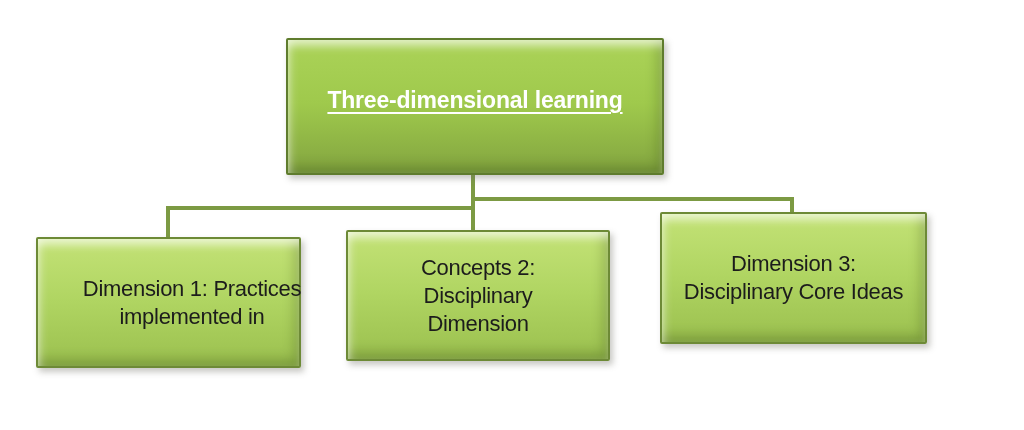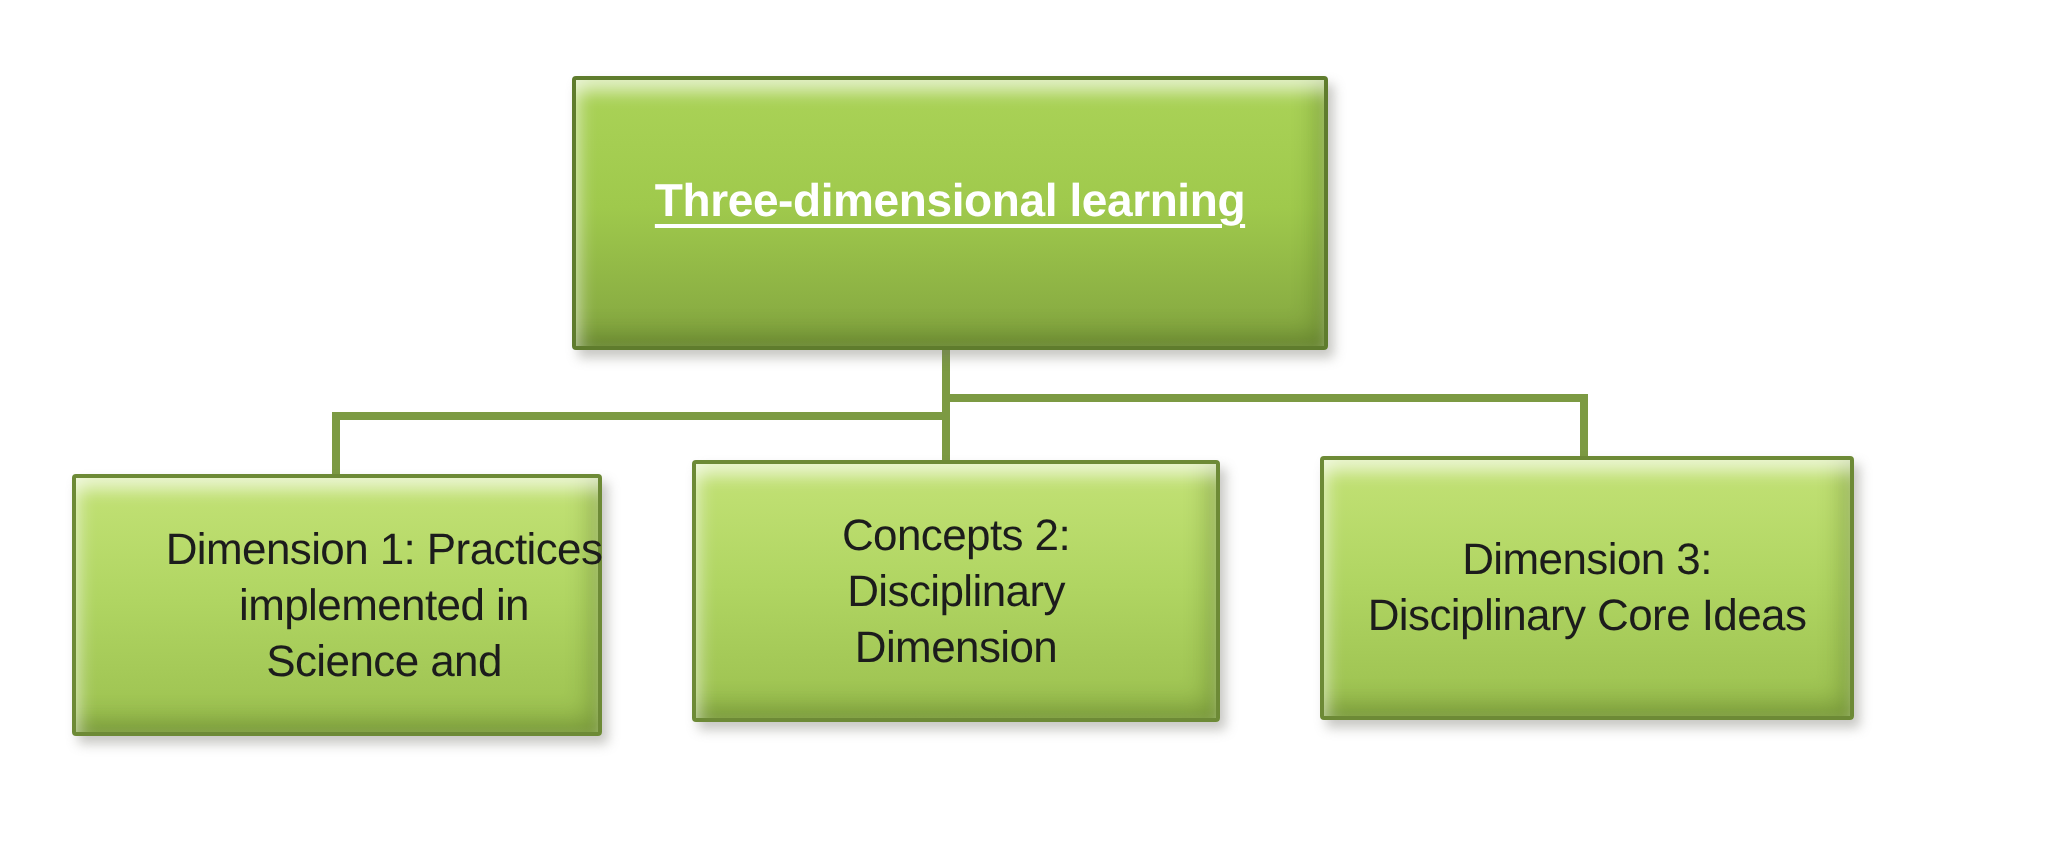--- a/index.html
+++ b/index.html
@@ -40,21 +40,21 @@
     background:linear-gradient(180deg,
       var(--root-fill-top,#abd358) 0%, #9fc94c 48%, var(--root-fill-bottom,#83a540) 100%);
     padding-bottom:12px;
   }
   .node.child {
     background:linear-gradient(180deg,
       var(--child-fill-top,#c3e276) 0%, #b0d562 48%, var(--child-fill-bottom,#9bc04f) 100%);
   }
   .node.child-1 { left:36px;  top:237px; width:265px; height:131px;padding-left:47px; }
   .node.child-2 { left:346px; top:230px; width:264px; height:131px; }
-  .node.child-3 { left:660px; top:228px; width:267px; height:132px; }
+  .node.child-3 { left:660px; top:212px; width:267px; height:132px; }
 
   .root-label {
     color:var(--root-text,#ffffff);
     font-weight:bold;
     font-size:23px;
     letter-spacing:-0.2px;
     text-decoration:underline;
     text-decoration-thickness:2px;
     text-underline-offset:4px;
   }
@@ -77,21 +77,20 @@
   <div class="connector conn-right-horiz"></div>
   <div class="connector conn-right-vert"></div>
 
   <div class="node root">
     <span class="root-label">Three-dimensional learning</span>
   </div>
 
   <div class="node child child-1">
     <div class="child-line">Dimension 1: Practices</div>
     <div class="child-line">implemented in</div>
-    <div class="child-line">Science and</div>
   </div>
 
   <div class="node child child-2">
     <div class="child-line">Concepts 2:</div>
     <div class="child-line">Disciplinary</div>
     <div class="child-line">Dimension</div>
   </div>
 
   <div class="node child child-3">
     <div class="child-line">Dimension 3:</div>

